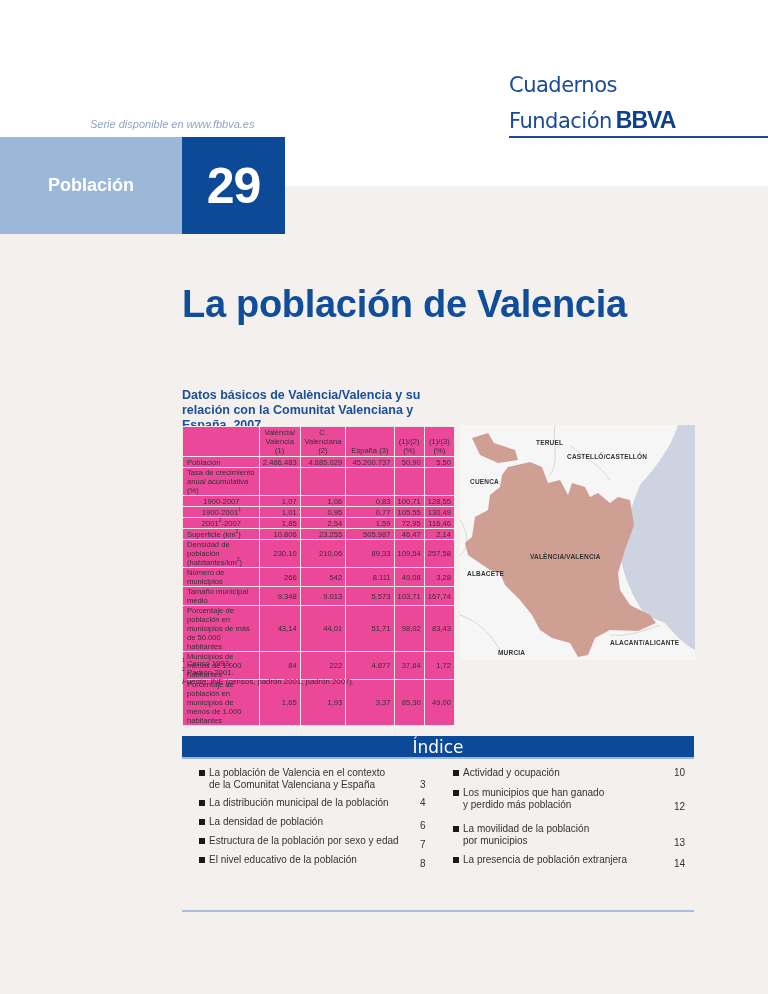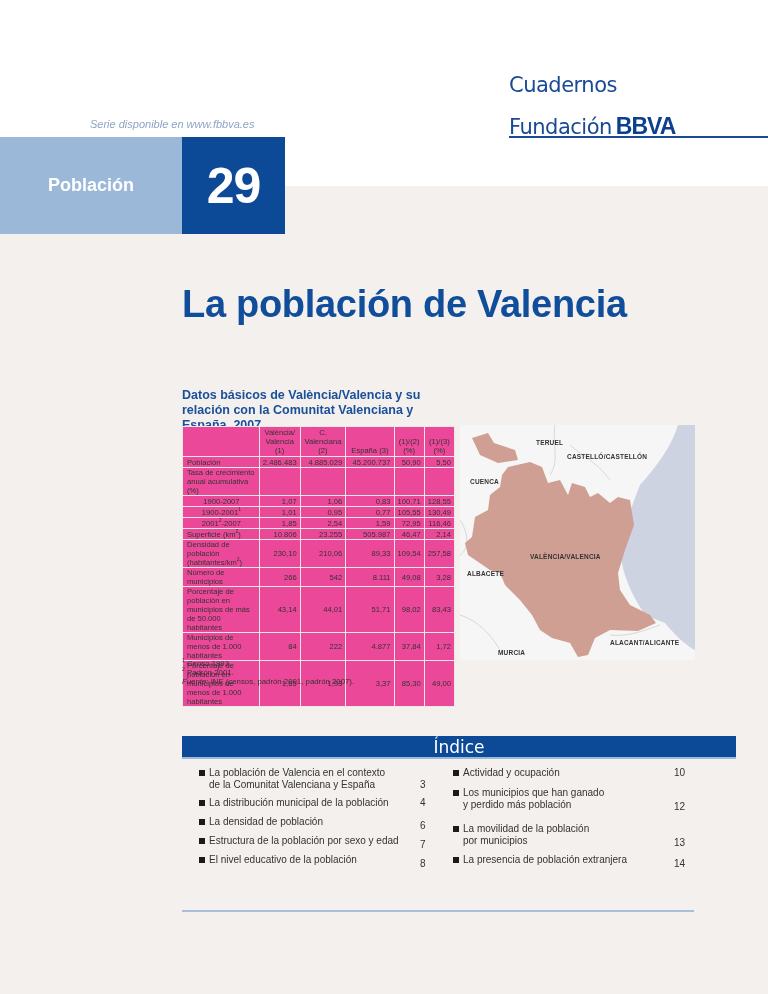--- a/index.html
+++ b/index.html
@@ -3,21 +3,21 @@
 <meta charset="utf-8">
 <style>
   * { box-sizing: border-box; margin: 0; padding: 0; }
   html, body { width: 768px; height: 994px; overflow: hidden; background: #ffffff; }
   body { position: relative; font-family: "Liberation Sans", sans-serif; color: #333; }
 
   .grey-bg { position: absolute; left: 0; top: 186px; width: 768px; height: 808px; background: #f3f0ed; }
 
   .brand { position: absolute; left: 509px; top: 72px; color: #1a4a96; }
   .brand .l1 { font-family: "DejaVu Sans", sans-serif; font-size: 21px; line-height: 26px; letter-spacing: -0.5px; font-weight: normal; }
-  .brand .l2 { position: absolute; top: 36px; white-space: nowrap; font-family: "DejaVu Sans", sans-serif; font-size: 21px; line-height: 37px; letter-spacing: -0.5px; }
+  .brand .l2 { position: absolute; top: 36px; white-space: nowrap; font-family: "DejaVu Sans", sans-serif; font-size: 21px; line-height: 25px; letter-spacing: -0.5px; }
   .brand .l2 b { font-family: "Liberation Sans", sans-serif; font-weight: bold; font-size: 23px; letter-spacing: -1px; color: #0d3f8f; margin-left: 4px; }
   .brand-rule { position: absolute; left: 509px; top: 136px; width: 259px; height: 2px; background: #1a4a96; }
 
   .serie { position: absolute; left: 90px; top: 118px; width: 195px; font-size: 11px; font-style: italic; color: #8ea5c3; }
 
   .cat-box { position: absolute; left: 0; top: 137px; width: 182px; height: 97px; background: #9cb8d9; display: flex; align-items: center; justify-content: center; }
   .cat-box span { color: #fff; font-weight: bold; font-size: 18px; }
   .num-box { position: absolute; left: 182px; top: 137px; width: 103px; height: 97px; background: #0c4a98; display: flex; align-items: center; justify-content: center; }
   .num-box span { color: #fff; font-weight: bold; font-size: 50px; letter-spacing: -1px; }
 
@@ -36,21 +36,21 @@
   table.data tr.h3 td { height: 30px; }
   sup { font-size: 5px; vertical-align: super; line-height: 0; }
 
   .notes { position: absolute; left: 182px; top: 659px; font-size: 7.8px; line-height: 9px; color: #333; }
   .notes i { font-style: italic; }
 
   .map { position: absolute; left: 460px; top: 425px; width: 235px; height: 235px; background: #f6f6f6; overflow: hidden; }
   .map svg { position: absolute; left: 0; top: 0; }
   .map .lab { position: absolute; font-size: 6.5px; font-weight: bold; color: #333; letter-spacing: 0.2px; white-space: nowrap; }
 
-  .index-bar { position: absolute; left: 182px; top: 736px; width: 554px; height: 23px; background: #0c4a98; border-bottom: 2px solid #9cb8d9; display: flex; align-items: center; justify-content: center; }
+  .index-bar { position: absolute; left: 182px; top: 736px; width: 512px; height: 23px; background: #0c4a98; border-bottom: 2px solid #9cb8d9; display: flex; align-items: center; justify-content: center; }
   .index-bar span { color: #fff; font-family: "DejaVu Sans", sans-serif; font-size: 17px; }
 
   .idx-item { position: absolute; font-size: 10px; color: #333; line-height: 12px; }
   .idx-item .bullet { position: absolute; left: 0; top: 3px; width: 6px; height: 6px; background: #1a1a1a; }
   .idx-item .txt { position: absolute; left: 10px; top: 0; white-space: nowrap; }
   .idx-item .pg { position: absolute; font-size: 10px; }
 
   .bottom-rule { position: absolute; left: 182px; top: 910px; width: 512px; height: 2px; background: #a9bedb; }
 </style>
 </head>
@@ -145,20 +145,28 @@
       <td class="num">109,54</td>
       <td class="num">257,58</td>
     </tr>
     <tr>
       <td class="lbl">Número de municipios</td>
       <td class="num">266</td>
       <td class="num">542</td>
       <td class="num">8.111</td>
       <td class="num">49,08</td>
       <td class="num">3,28</td>
+    </tr>
+    <tr>
+      <td class="lbl">Tamaño municipal medio</td>
+      <td class="num">9.348</td>
+      <td class="num">9.013</td>
+      <td class="num">5.573</td>
+      <td class="num">103,71</td>
+      <td class="num">167,74</td>
     </tr>
     <tr class="h3">
       <td class="lbl">Porcentaje de población en municipios de más de 50.000 habitantes</td>
       <td class="num">43,14</td>
       <td class="num">44,01</td>
       <td class="num">51,71</td>
       <td class="num">98,02</td>
       <td class="num">83,43</td>
     </tr>
     <tr class="h2">

